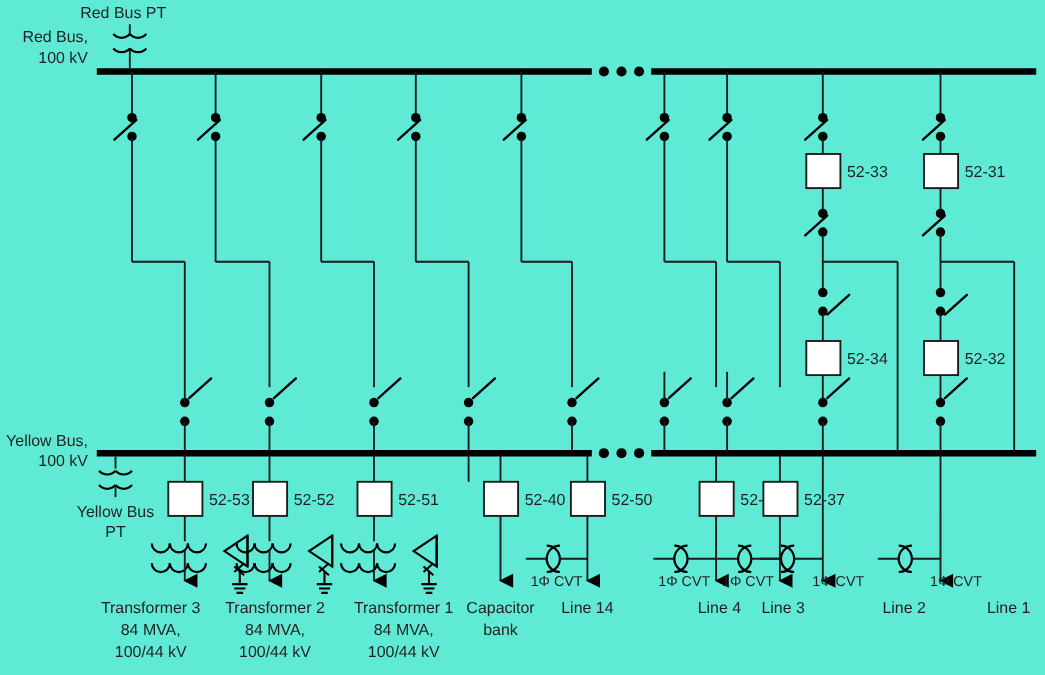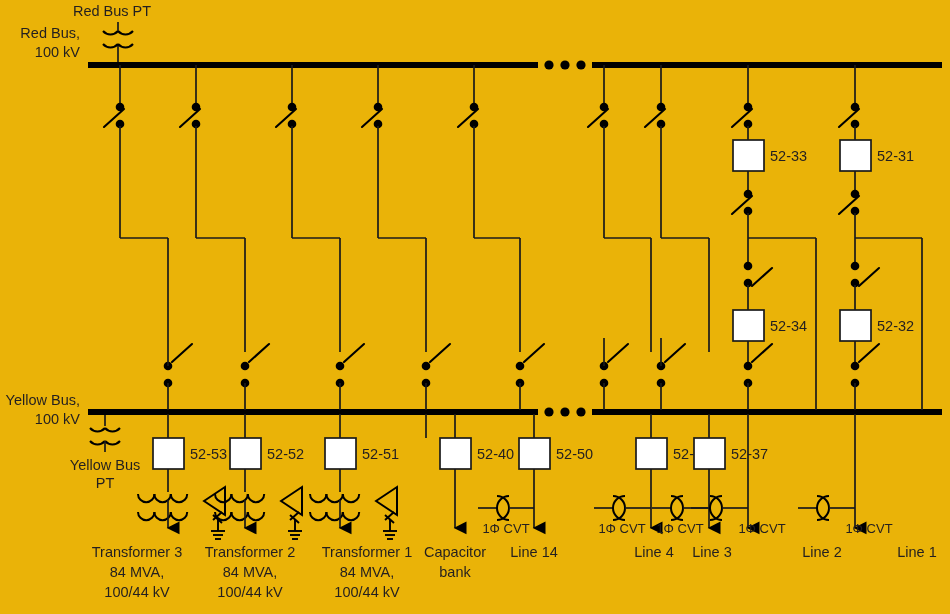--- a/index.html
+++ b/index.html
@@ -5,21 +5,21 @@
 <style>
   html, body {
     margin: 0;
     padding: 0;
     background: #ffffff;
   }
   #diagram-root {
     position: relative;
     width: 950px;
     height: 614px;
-    background: #eab308;
+    background: #5eead4;
     font-family: "Liberation Sans", sans-serif;
     overflow: hidden;
   }
   svg#sld {
     display: block;
     width: 950px;
     height: 614px;
   }
   .wire {
     stroke: #1b1b1b;

